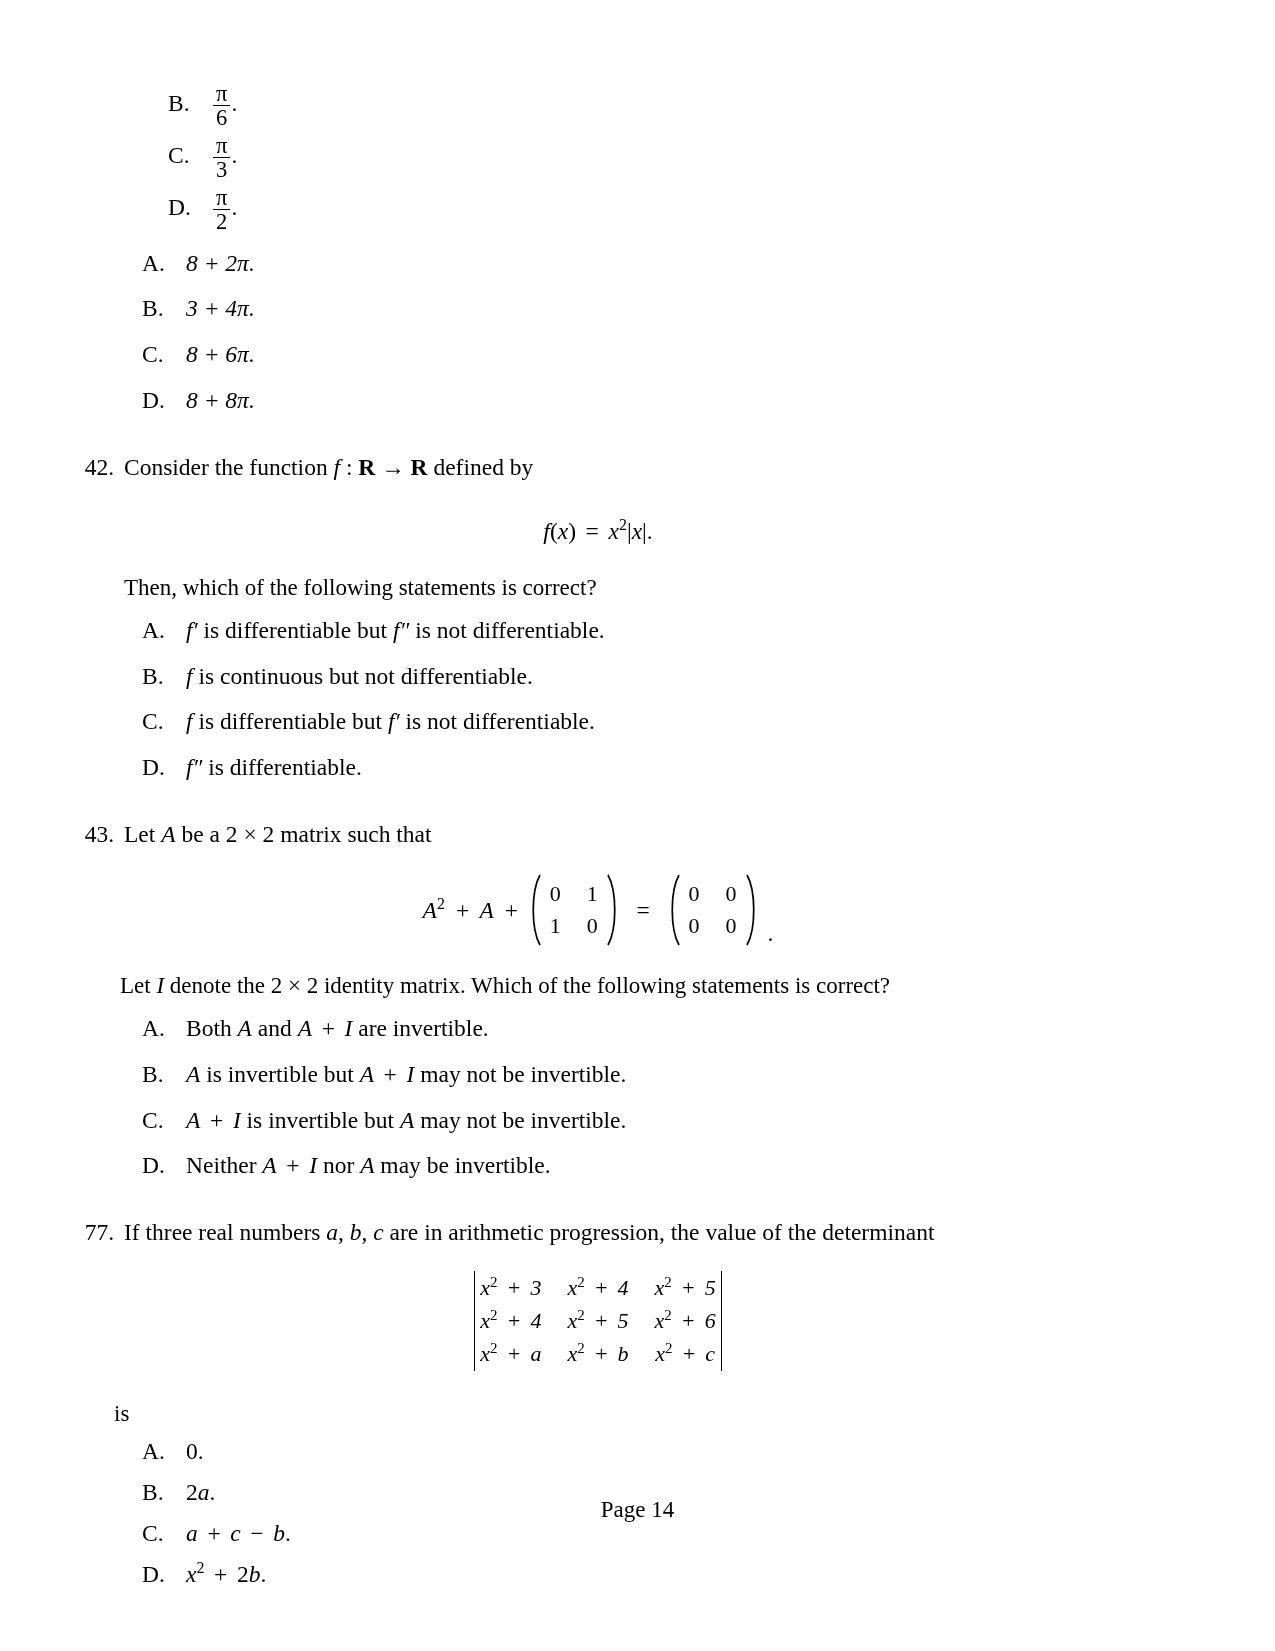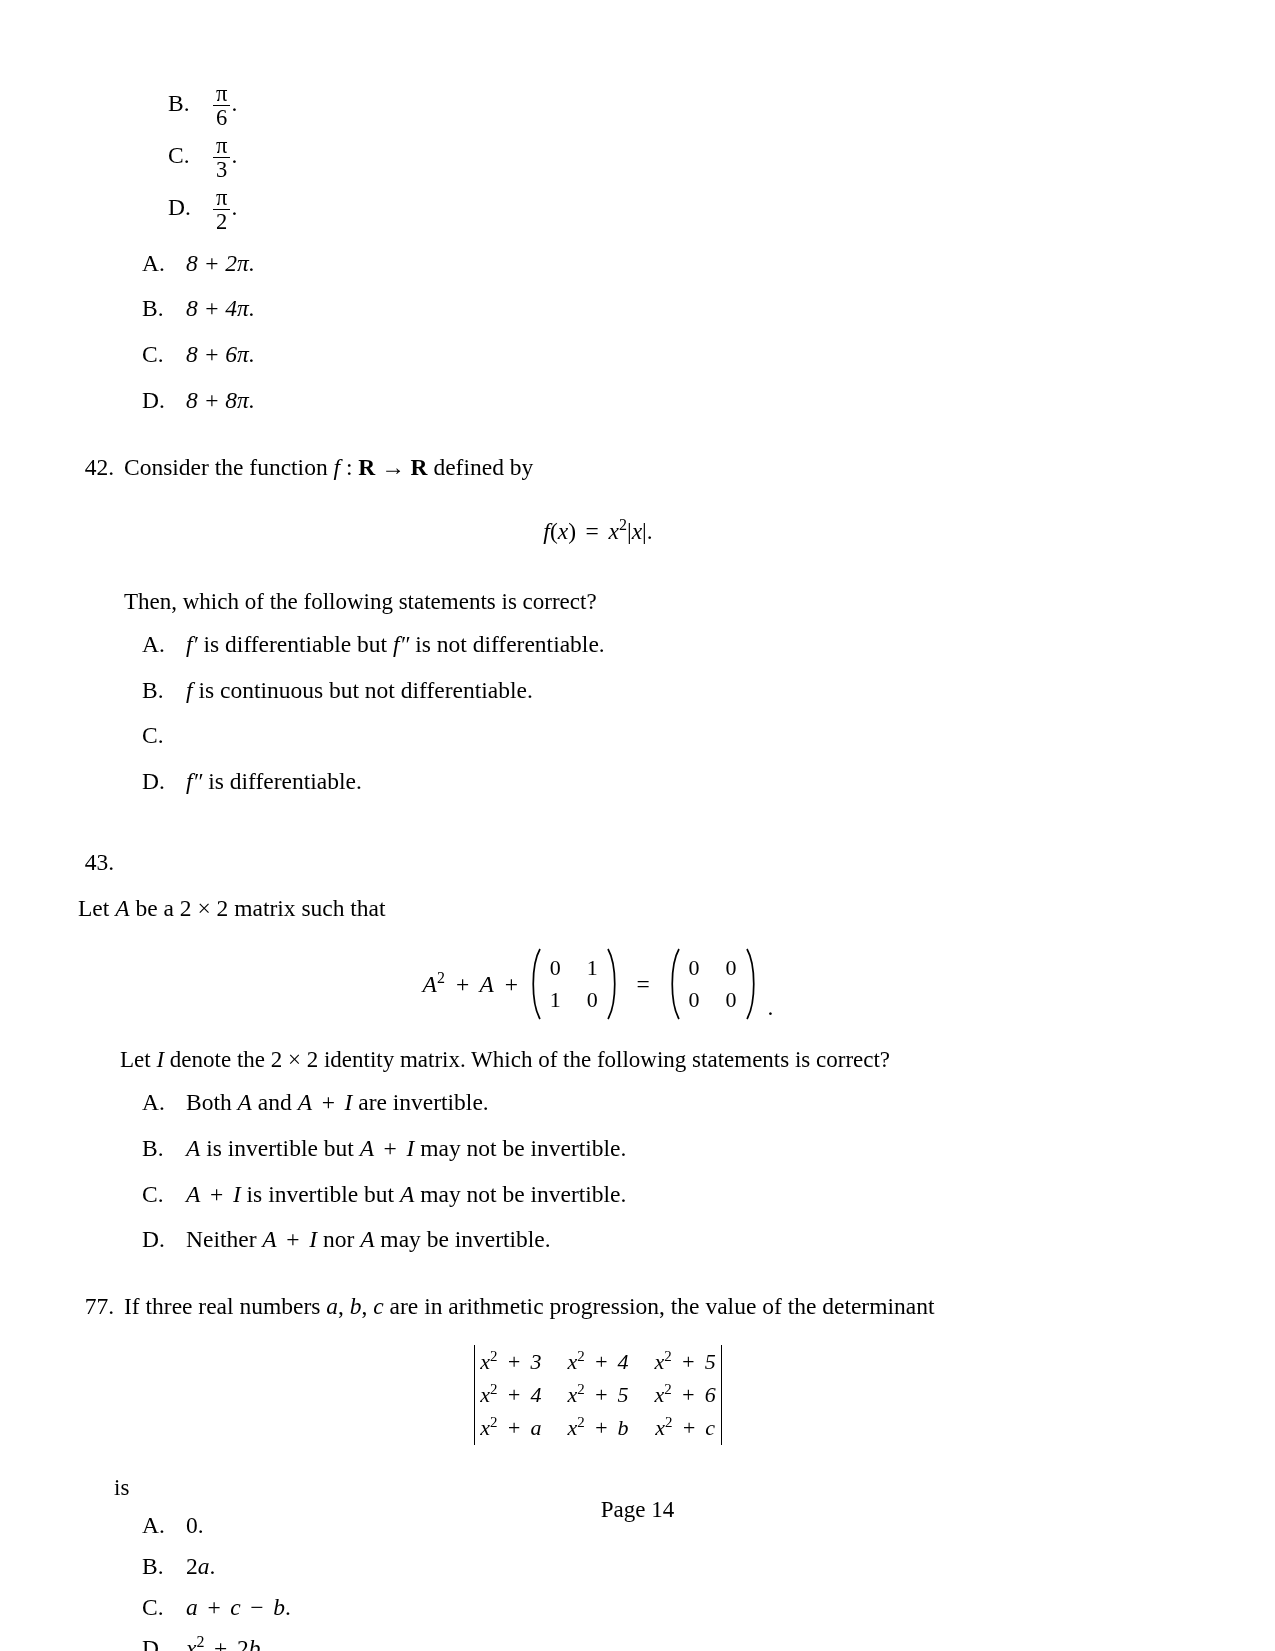--- a/index.html
+++ b/index.html
@@ -202,41 +202,41 @@
     </ul>
 
 
     <ul class="options" style="margin-top:6px;">
       <li class="option">
         <span class="olabel">A.</span>
         <span class="otext mathvar">8 + 2π.</span>
       </li>
       <li class="option">
         <span class="olabel">B.</span>
-        <span class="otext mathvar">8 + 4π.</span>
+        <span class="otext mathvar">3 + 4π.</span>
       </li>
       <li class="option">
         <span class="olabel">C.</span>
         <span class="otext mathvar">8 + 6π.</span>
       </li>
       <li class="option">
         <span class="olabel">D.</span>
         <span class="otext mathvar">8 + 8π.</span>
       </li>
     </ul>
 
     <div class="question" style="margin-top:34px;">
       <span class="qnum">42.</span>
       <span class="qbody">
         Consider the function <span class="mathvar">f</span> : <span class="bold-r">R</span> → <span class="bold-r">R</span> defined by
         <span style="position:absolute;width:1px;height:1px;overflow:hidden;clip:rect(0 0 0 0);">Consider the function f : R → R defined by</span>
       </span>
     </div>
 
-    <div class="display-eq" style="margin-top:34px;margin-bottom:44px;">
+    <div class="display-eq" style="margin-top:34px;margin-bottom:30px;">
       <span class="mathvar">f</span>(<span class="mathvar">x</span>) <span class="op">=</span> <span class="mathvar">x</span><sup class="expn">2</sup>|<span class="mathvar">x</span>|.
       <span style="position:absolute;width:1px;height:1px;overflow:hidden;clip:rect(0 0 0 0);">f(x) = x²|x|.</span>
     </div>
 
     <div class="subline">Then, which of the following statements is correct?</div>
 
     <ul class="options" style="margin-top:4px;">
       <li class="option">
         <span class="olabel">A.</span>
         <span class="otext">
@@ -246,31 +246,35 @@
       </li>
       <li class="option">
         <span class="olabel">B.</span>
         <span class="otext">
           <span class="mathvar">f</span> is continuous but not differentiable.
           <span style="position:absolute;width:1px;height:1px;overflow:hidden;clip:rect(0 0 0 0);">f is continuous but not differentiable.</span>
         </span>
       </li>
       <li class="option">
         <span class="olabel">C.</span>
+        <span class="otext">
+          <span class="mathvar">f</span> is differentiable but <span class="mathvar">f</span><span class="mathvar">′</span> is not differentiable.
+          <span style="position:absolute;width:1px;height:1px;overflow:hidden;clip:rect(0 0 0 0);">f is differentiable but f′ is not differentiable.</span>
+        </span>
       </li>
       <li class="option">
         <span class="olabel">D.</span>
         <span class="otext">
           <span class="mathvar">f</span><span class="mathvar">″</span> is differentiable.
           <span style="position:absolute;width:1px;height:1px;overflow:hidden;clip:rect(0 0 0 0);">f″ is differentiable.</span>
         </span>
       </li>
     </ul>
 
-    <div class="question" style="margin-top:48px;flex-direction:column;">
+    <div class="question" style="margin-top:34px;">
       <span class="qnum">43.</span>
       <span class="qbody">
         Let <span class="mathvar">A</span> be a 2 × 2 matrix such that
         <span style="position:absolute;width:1px;height:1px;overflow:hidden;clip:rect(0 0 0 0);">Let A be a 2 × 2 matrix such that</span>
       </span>
     </div>
 
     <div class="display-eq" style="margin-top:22px;margin-bottom:16px;">
       <span style="display:inline-flex;align-items:center;justify-content:center;">
         <span class="mathvar">A<sup class="expn">2</sup> <span class="op">+</span> A <span class="op">+</span></span>

